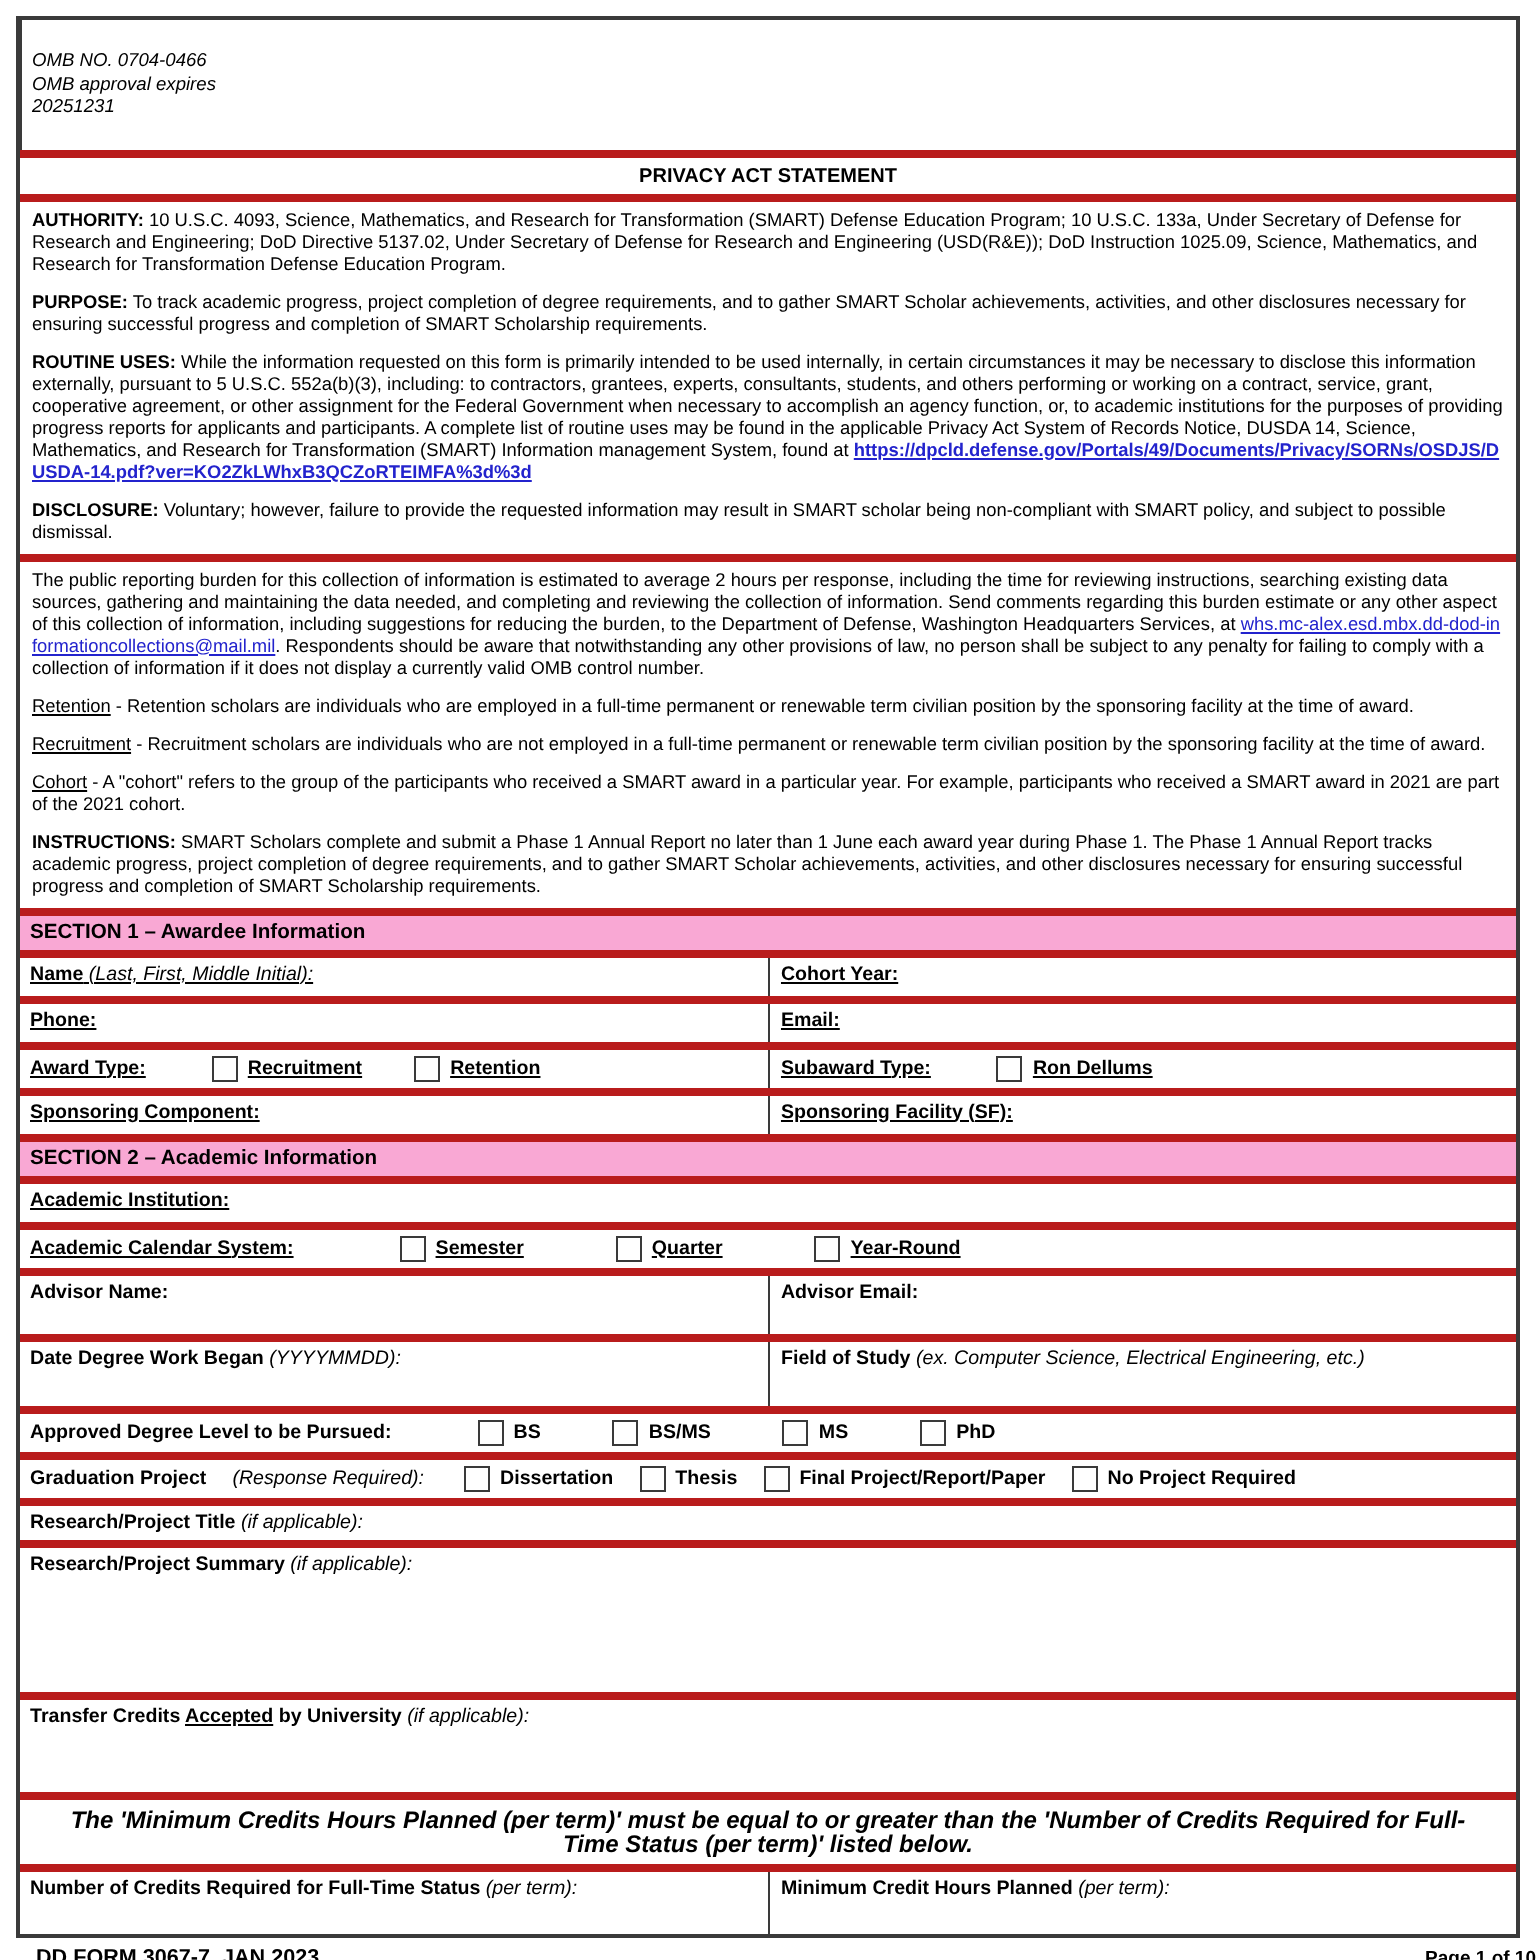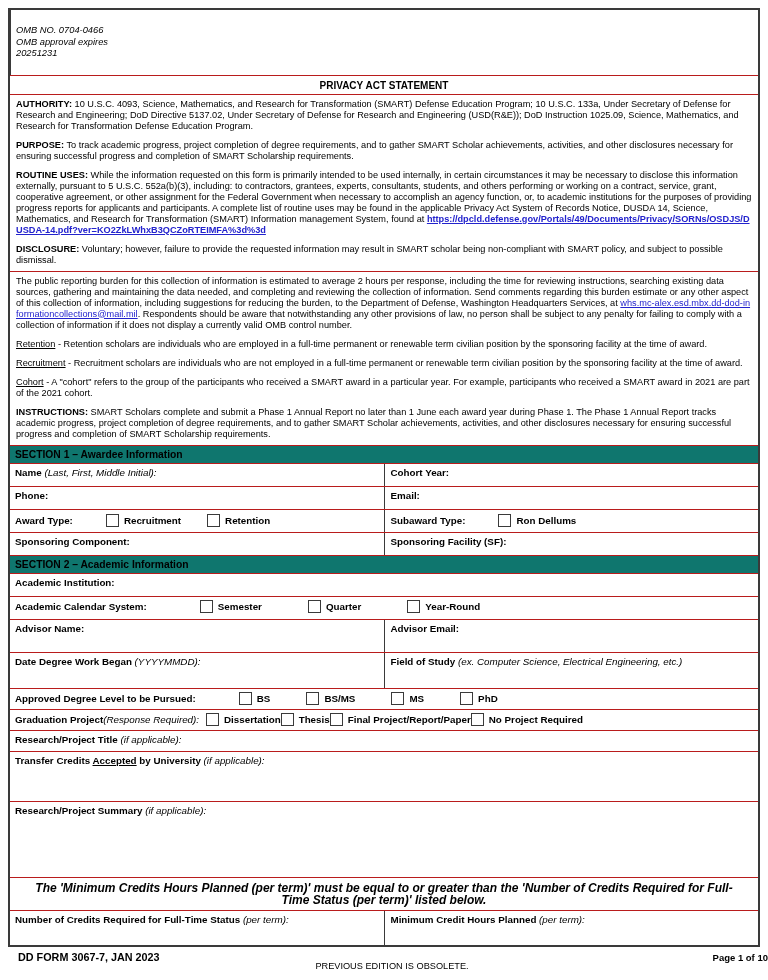--- a/index.html
+++ b/index.html
@@ -1,64 +1,64 @@
 <!DOCTYPE html>
 <html><head>
 <meta charset="utf-8">
 <style>
   * { box-sizing: border-box; margin: 0; padding: 0; }
   html, body { width: 768px; height: 980px; background: #ffffff; overflow: hidden; }
   body { font-family: "Liberation Sans", sans-serif; color: #000; }
   .page { padding: 8px 8px 0 8px; }
   .form { width: 752px; border: 2px solid #3a3a3a; }
-  .row { border-top: 1px solid #b91c1c; }
+  .row { border-top: 4px solid #b91c1c; }
   .row:first-child { border-top: none; }
 
   
   .hdr-row { display: flex; }
   .hdr-title { width: 80.5%; text-align: center; font-weight: bold; font-size: 11.5px; line-height: 14px; padding: 8px 4px 7px; }
   .hdr-omb { width: 19.5%; border-left: 1px solid #3a3a3a; font-style: italic; font-size: 9.3px; line-height: 11.5px; padding: 15px 5px; }
 
   .pas { text-align: center; font-weight: bold; font-size: 10px; padding: 4px 0 3px; }
 
   .block { padding: 4px 6px 5px; font-size: 9.2px; line-height: 11px; }
   .block p { margin-top: 8px; }
   .block p:first-child { margin-top: 0; }
   .block b { font-weight: bold; }
   .lnk { color: #2323cd; text-decoration: underline; word-break: break-all; cursor: pointer; }
   .lnk.bold { font-weight: bold; }
   .u { text-decoration: underline; }
 
-  .secbar { background: #0f766e; font-weight: bold; font-size: 10.3px; padding: 3px 5px 3px; }
+  .secbar { background: #f9a8d4; font-weight: bold; font-size: 10.3px; padding: 3px 5px 3px; }
 
   .cols { display: flex; }
   .cell { padding: 3px 5px; font-size: 9.8px; }
   .cell b { font-weight: bold; }
   .cell i { font-style: italic; font-weight: normal; }
   .cleft { width: 50.2%; border-right: 1px solid #3a3a3a; }
   .cright { width: 49.8%; }
   .full { width: 100%; }
 
-  .r-std { min-height: 23px; }
+  .r-std { min-height: 23px; text-decoration: underline; }
   .r-advisor { min-height: 33px; }
   .r-date { min-height: 36px; }
   .r-short { min-height: 21px; }
   .r-summary { min-height: 76px; }
   .r-transfer { min-height: 50px; }
   .r-credits { min-height: 35px; }
 
   .cbrow { display: flex; align-items: center; }
   .cb { display: inline-block; width: 13px; height: 13px; border: 1px solid #3a3a3a; background: #fff; flex: 0 0 auto; vertical-align: middle; }
   .cbi { display: inline-flex; align-items: center; gap: 5px; }
   .cbi b { font-size: 9.8px; }
   .lbl-gap { margin-right: 7px; }
   .g-award { gap: 26px; } .g-award .cbi:first-of-type { margin-left: 0; }
   .g-cal { gap: 46px; }
   .g-deg { gap: 36px; }
-  .g-grad { }
+  .g-grad { gap: 13px; }
 
   .note { text-align: center; font-weight: bold; font-style: italic; font-size: 12px; line-height: 12px; padding: 4px 24px; min-height: 28px; }
 
   .footer { position: relative; width: 752px; margin: 3px 8px 0; height: 26px; font-size: 9.5px; }
   .f-left { position: absolute; left: 2px; top: 1px; font-weight: bold; font-size: 10.8px; }
   .f-center { position: absolute; left: 0; right: 0; top: 11px; text-align: center; font-size: 9.2px; }
   .f-right { position: absolute; right: 0; top: 2px; font-weight: bold; font-size: 9.5px; }
 </style>
 </head>
 <body>
@@ -205,26 +205,26 @@
             <span class="cb"></span>
             <b>No Project Required</b>
           </span>
       </div>
     </div>
 
     <div class="row r-short">
       <div class="cell full"><b>Research/Project Title</b><i> (if applicable):</i></div>
     </div>
 
+    <div class="row r-summary">
+      <div class="cell full"><b>Research/Project Summary</b><i> (if applicable):</i></div>
+    </div>
+
     <div class="row r-transfer">
       <div class="cell full"><b><span>Transfer Credits </span><span class="u">Accepted</span><span> by University</span></b><i> (if applicable):</i></div>
-    </div>
-
-    <div class="row r-summary">
-      <div class="cell full"><b>Research/Project Summary</b><i> (if applicable):</i></div>
     </div>
 
     <div class="row note">The 'Minimum Credits Hours Planned (per term)' must be equal to or greater than the 'Number of Credits Required for Full-Time Status (per term)' listed below.</div>
 
     <div class="row cols r-credits">
       <div class="cell cleft"><b>Number of Credits Required for Full-Time Status</b><i> (per term):</i></div>
       <div class="cell cright"><b>Minimum Credit Hours Planned</b><i> (per term):</i></div>
     </div>
 
   </div>

